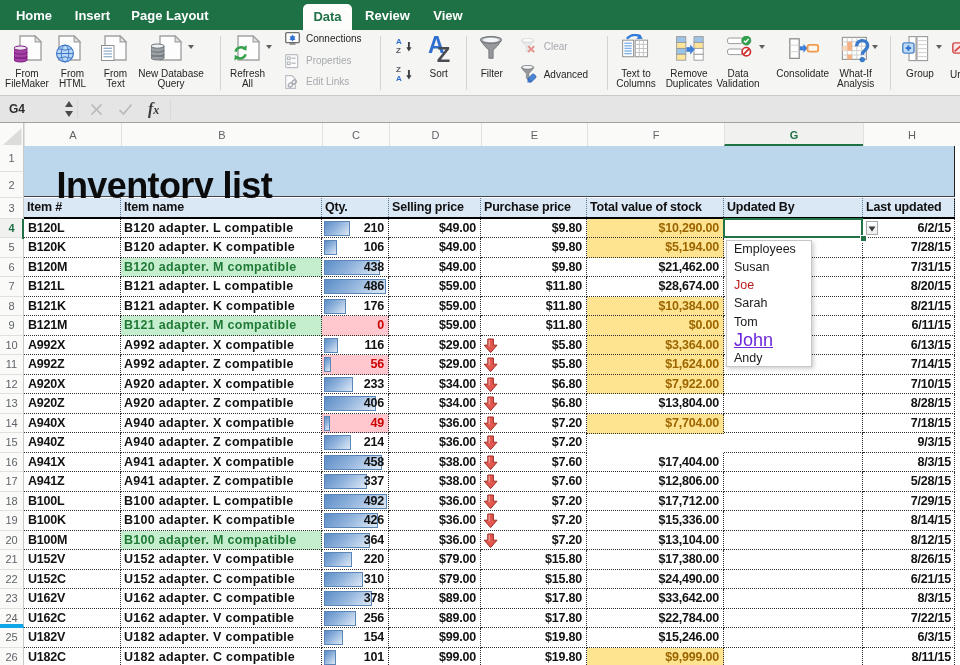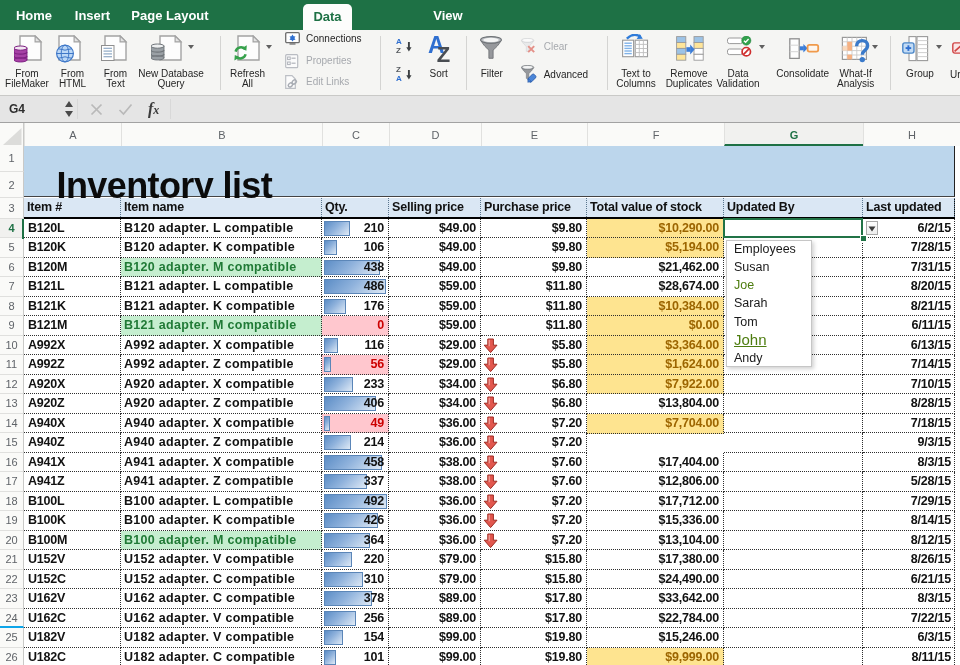--- a/index.html
+++ b/index.html
@@ -39,20 +39,21 @@
  white-space:nowrap;overflow:hidden;box-sizing:border-box;}
 .dotB{border-bottom:1px dotted #2e2e2e;}
 .dotR{border-right:1px dotted #2e2e2e;}
 .num{text-align:right;}
 </style></head><body>
 
 <div class="abs" id="tabbar">
 <div class="tab" style="left:-26px;width:120px;">Home</div>
 <div class="tab" style="left:32.5px;width:120px;">Insert</div>
 <div class="tab" style="left:110px;width:120px;">Page Layout</div>
+<div class="tab" style="left:327.5px;width:120px;">Review</div>
 <div class="tab" style="left:388px;width:120px;">View</div>
 <div id="tabActive">Data</div>
 </div>
 <div class="abs" id="ribbon">
 <div class="rsep" style="left:220px;"></div>
 <div class="rsep" style="left:380px;"></div>
 <div class="rsep" style="left:466px;"></div>
 <div class="rsep" style="left:607px;"></div>
 <div class="rsep" style="left:890px;"></div>
 <svg class="abs" style="left:14px;top:5px;" width="30" height="28" viewBox="0 0 30 28">
@@ -340,21 +341,21 @@
 <div class="abs rhd" style="top:413.5px;height:19.5px;line-height:19.5px;border-bottom:1px solid #e0e0de;">14</div>
 <div class="abs rhd" style="top:433px;height:19.5px;line-height:19.5px;border-bottom:1px solid #e0e0de;">15</div>
 <div class="abs rhd" style="top:452.5px;height:19.5px;line-height:19.5px;border-bottom:1px solid #e0e0de;">16</div>
 <div class="abs rhd" style="top:472px;height:19.5px;line-height:19.5px;border-bottom:1px solid #e0e0de;">17</div>
 <div class="abs rhd" style="top:491.5px;height:19.5px;line-height:19.5px;border-bottom:1px solid #e0e0de;">18</div>
 <div class="abs rhd" style="top:511px;height:19.5px;line-height:19.5px;border-bottom:1px solid #e0e0de;">19</div>
 <div class="abs rhd" style="top:530.5px;height:19.5px;line-height:19.5px;border-bottom:1px solid #e0e0de;">20</div>
 <div class="abs rhd" style="top:550px;height:19.5px;line-height:19.5px;border-bottom:1px solid #e0e0de;">21</div>
 <div class="abs rhd" style="top:569.5px;height:19.5px;line-height:19.5px;border-bottom:1px solid #e0e0de;">22</div>
 <div class="abs rhd" style="top:589px;height:19.5px;line-height:19.5px;border-bottom:1px solid #e0e0de;">23</div>
-<div class="abs rhd" style="top:608.5px;height:19.5px;line-height:19.5px;border-bottom:2px solid #0ea5e9;">24</div>
+<div class="abs rhd" style="top:608.5px;height:19.5px;line-height:19.5px;border-bottom:4px solid #0ea5e9;">24</div>
 <div class="abs rhd" style="top:628px;height:19.5px;line-height:19.5px;border-bottom:1px solid #e0e0de;">25</div>
 <div class="abs rhd" style="top:647.5px;height:19.5px;line-height:19.5px;border-bottom:1px solid #e0e0de;">26</div>
 <div class="abs" style="left:22px;top:219px;width:2px;height:19.5px;background:#1E7145;"></div>
 <div class="abs" style="left:24px;top:146px;width:931px;height:51px;box-sizing:border-box;background:#bcd6ec;border-bottom:1px solid #444;border-right:1.5px solid #222;"></div>
 <div class="abs" style="left:56.5px;top:164.5px;font-size:36px;font-weight:bold;letter-spacing:-0.6px;color:#0b0b0b;">Inventory list</div>
 <div class="abs" style="left:24px;top:197.5px;width:931px;height:19px;box-sizing:content-box;background:#dae7f4;border-bottom:2px solid #000;"></div>
 <div class="abs" style="left:953.5px;top:197.5px;width:1.5px;height:19px;background:#111;"></div>
 <div class="cell" style="left:24px;top:197.5px;width:97px;height:19px;line-height:19.5px;text-align:left;padding-left:3px;border-right:1px dotted #5a768e;">Item #</div>
 <div class="cell" style="left:121px;top:197.5px;width:201px;height:19px;line-height:19.5px;text-align:left;padding-left:3px;border-right:1px dotted #5a768e;">Item name</div>
 <div class="cell" style="left:322px;top:197.5px;width:67px;height:19px;line-height:19.5px;text-align:left;padding-left:3px;border-right:1px dotted #5a768e;">Qty.</div>
@@ -638,17 +639,17 @@
 <div class="cell dotB dotR num" style="left:863px;top:647.5px;height:19.5px;line-height:19.5px;width:92px;padding-right:3px;">8/11/15</div>
 <div class="abs" style="left:723px;top:217.5px;width:140px;height:20.5px;border:2px solid #217346;box-sizing:border-box;background:#fff;"></div>
 <div class="abs" style="left:860px;top:235px;width:5px;height:5px;background:#217346;border:1px solid #fff;box-sizing:content-box;"></div>
 <div class="abs" style="left:865.5px;top:221px;width:12.5px;height:13.5px;background:linear-gradient(#fdfdfd,#ededed);border:1px solid #a9a9a9;box-sizing:border-box;"></div>
 <svg class="abs" style="left:868px;top:226px;" width="8" height="6" viewBox="0 0 8 6">
     <path d="M0.5,0.5 H7.5 L4,5.5 Z" fill="#3c3c3c"></path>
   </svg>
 <div class="abs" style="left:726px;top:239.5px;width:85.5px;height:127px;background:#fff;border:1px solid #c6c6c6;box-shadow:2px 2px 4px rgba(0,0,0,0.18);box-sizing:border-box;z-index:5;">
 <div style="position:absolute;left:7px;top:-0.5px;height:18.15px;line-height:18.15px;font-size:12.5px;color:#1a1a1a;">Employees</div>
 <div style="position:absolute;left:7px;top:17.6px;height:18.15px;line-height:18.15px;font-size:12.5px;color:#1a1a1a;">Susan</div>
-<div style="position:absolute;left:7px;top:35.8px;height:18.15px;line-height:18.15px;font-size:12.5px;color:#4d7c0f;">Joe</div>
+<div style="position:absolute;left:7px;top:35.8px;height:18.15px;line-height:18.15px;font-size:12.5px;color:#b91c1c;">Joe</div>
 <div style="position:absolute;left:7px;top:53.9px;height:18.15px;line-height:18.15px;font-size:12.5px;color:#1a1a1a;">Sarah</div>
 <div style="position:absolute;left:7px;top:72.1px;height:18.15px;line-height:18.15px;font-size:12.5px;color:#1a1a1a;">Tom</div>
-<div style="position:absolute;left:7px;top:90.2px;height:18.15px;line-height:18.15px;font-size:15px;color:#4d7c0f;text-decoration:underline;">John</div>
+<div style="position:absolute;left:7px;top:90.2px;height:18.15px;line-height:18.15px;font-size:18px;color:#6d28d9;text-decoration:underline;">John</div>
 <div style="position:absolute;left:7px;top:108.4px;height:18.15px;line-height:18.15px;font-size:12.5px;color:#1a1a1a;">Andy</div>
 </div>
 </body></html>

